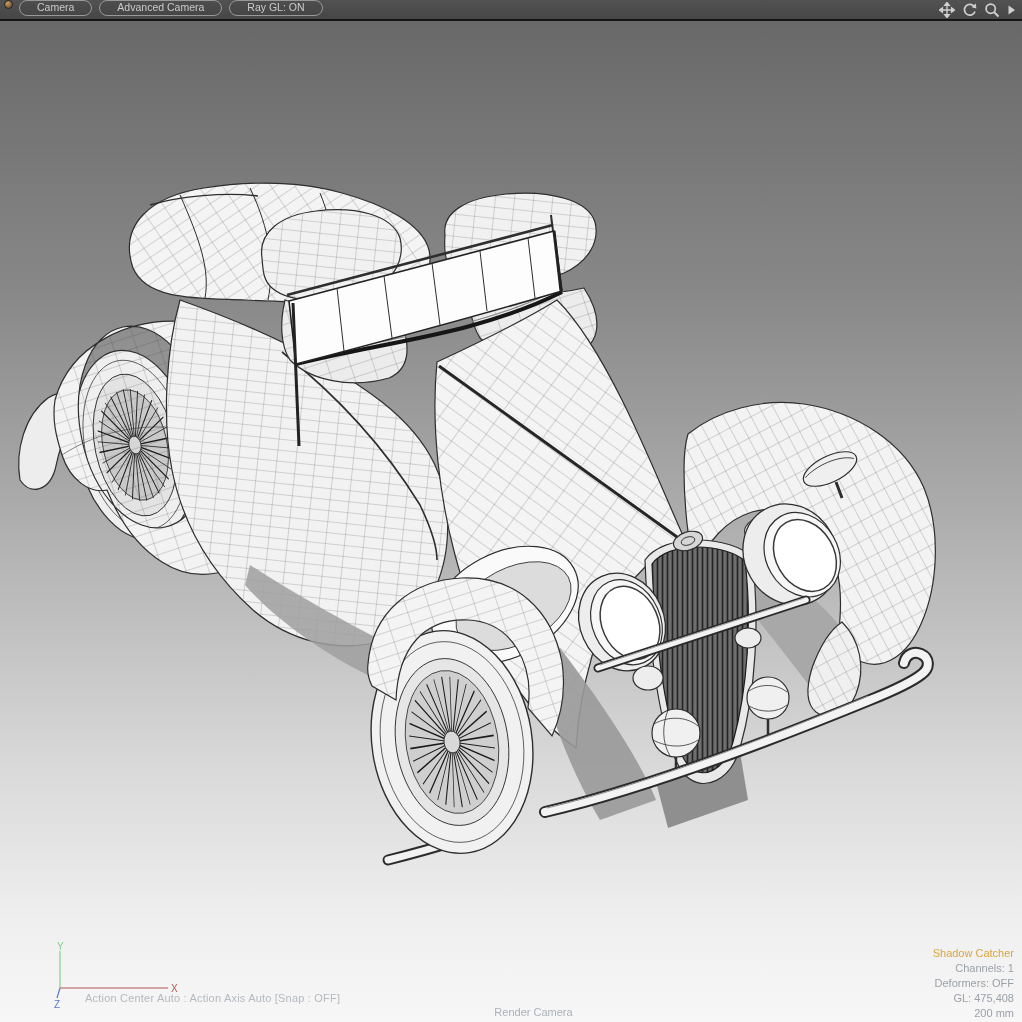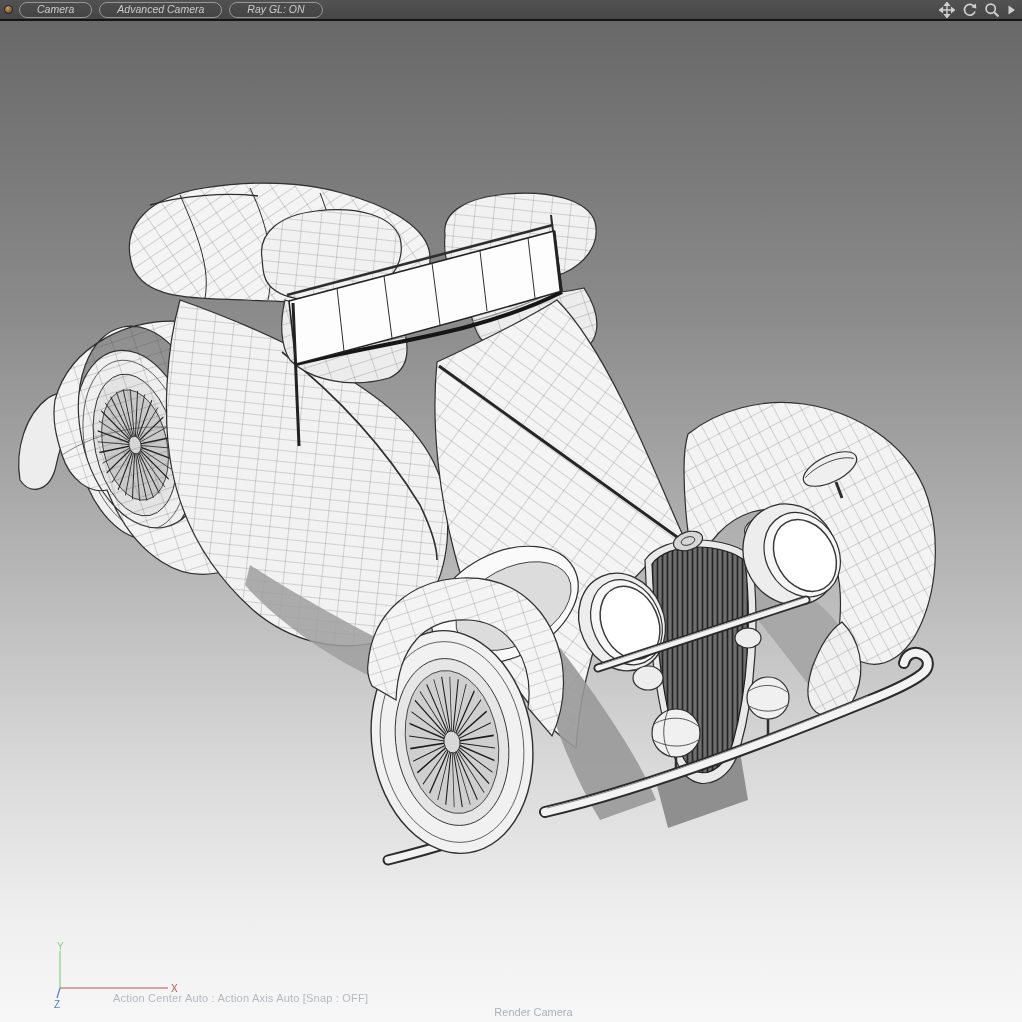--- a/index.html
+++ b/index.html
@@ -2,32 +2,32 @@
 <html><head>
 <meta charset="utf-8">
 <style>
   html,body{margin:0;padding:0;background:#222;}
   #stage{position:relative;width:1022px;height:1022px;overflow:hidden;
          font-family:"Liberation Sans",sans-serif;
          background:linear-gradient(180deg,#666666 0%,#8a8a8a 30%,#acacac 50%,#d9d9d9 75%,#efefef 90%,#f7f7f7 100%);}
   
   #toolbar{position:absolute;left:0;top:0;width:100%;height:19px;
            background:linear-gradient(180deg,#525252,#464646);
-           border-bottom:2px solid #151515;display:flex;align-items:center;z-index:30;font-style:italic;}
+           border-bottom:2px solid #151515;display:flex;z-index:30;}
   .menu-dot{width:9px;height:9px;border-radius:50%;margin:0 6px 0 4px;
             background:radial-gradient(circle at 35% 30%,#cf9d5e,#7a5a33 70%);
             border:1px solid #222;box-sizing:border-box;cursor:pointer;}
   .pill{height:14px;line-height:13px;border:1px solid #989898;border-radius:8px;
         color:#cbcbcb;font-size:10.5px;padding:0 17px;margin-right:7px;
         background:rgba(0,0,0,0.04);white-space:nowrap;cursor:pointer;}
   #tb-icons{margin-left:auto;display:flex;align-items:center;gap:7px;padding-right:6px;}
   #tb-icons svg{display:block;cursor:pointer;}
   
   .ov{position:absolute;font-size:11px;z-index:20;}
-  #status-action{left:85px;top:992px;color:#b4bac0;letter-spacing:.2px;margin-left:28px;}
+  #status-action{left:85px;top:992px;color:#b4bac0;letter-spacing:.2px;}
   #render-cam{left:50%;top:1006px;transform:translateX(-50%);color:#a9b1b9;padding-left:45px;}
   #hud{right:8px;top:946px;text-align:right;line-height:15px;color:#9aa1a9;}
   #hud .accent{color:#d9a53e;}
   #axis{left:48px;top:942px;width:140px;height:70px;}
   #car-svg{position:absolute;left:0;top:0;z-index:5;}
 </style>
 </head>
 <body>
 
 <div id="stage">
@@ -260,14 +260,21 @@
     <line x1="12" y1="46" x2="9" y2="56" stroke="#5b79c9" stroke-width="1.2"></line>
     <text x="9" y="8" font-size="10" fill="#86d286">Y</text>
     <text x="123" y="50" font-size="10" fill="#b25555">X</text>
     <text x="6" y="66" font-size="10" fill="#5b79c9">Z</text>
   </svg>
 
   <div id="status-action" class="ov">Action Center Auto : Action Axis Auto  [Snap : OFF]</div>
 
   <div id="render-cam" class="ov">Render Camera</div>
 
+  <div id="hud" class="ov">
+    <div class="accent">Shadow Catcher</div>
+    <div>Channels: 1</div>
+    <div>Deformers: OFF</div>
+    <div>GL: 475,408</div>
+    <div>200 mm</div>
+  </div>
 
 </div>
 
 </body></html>

